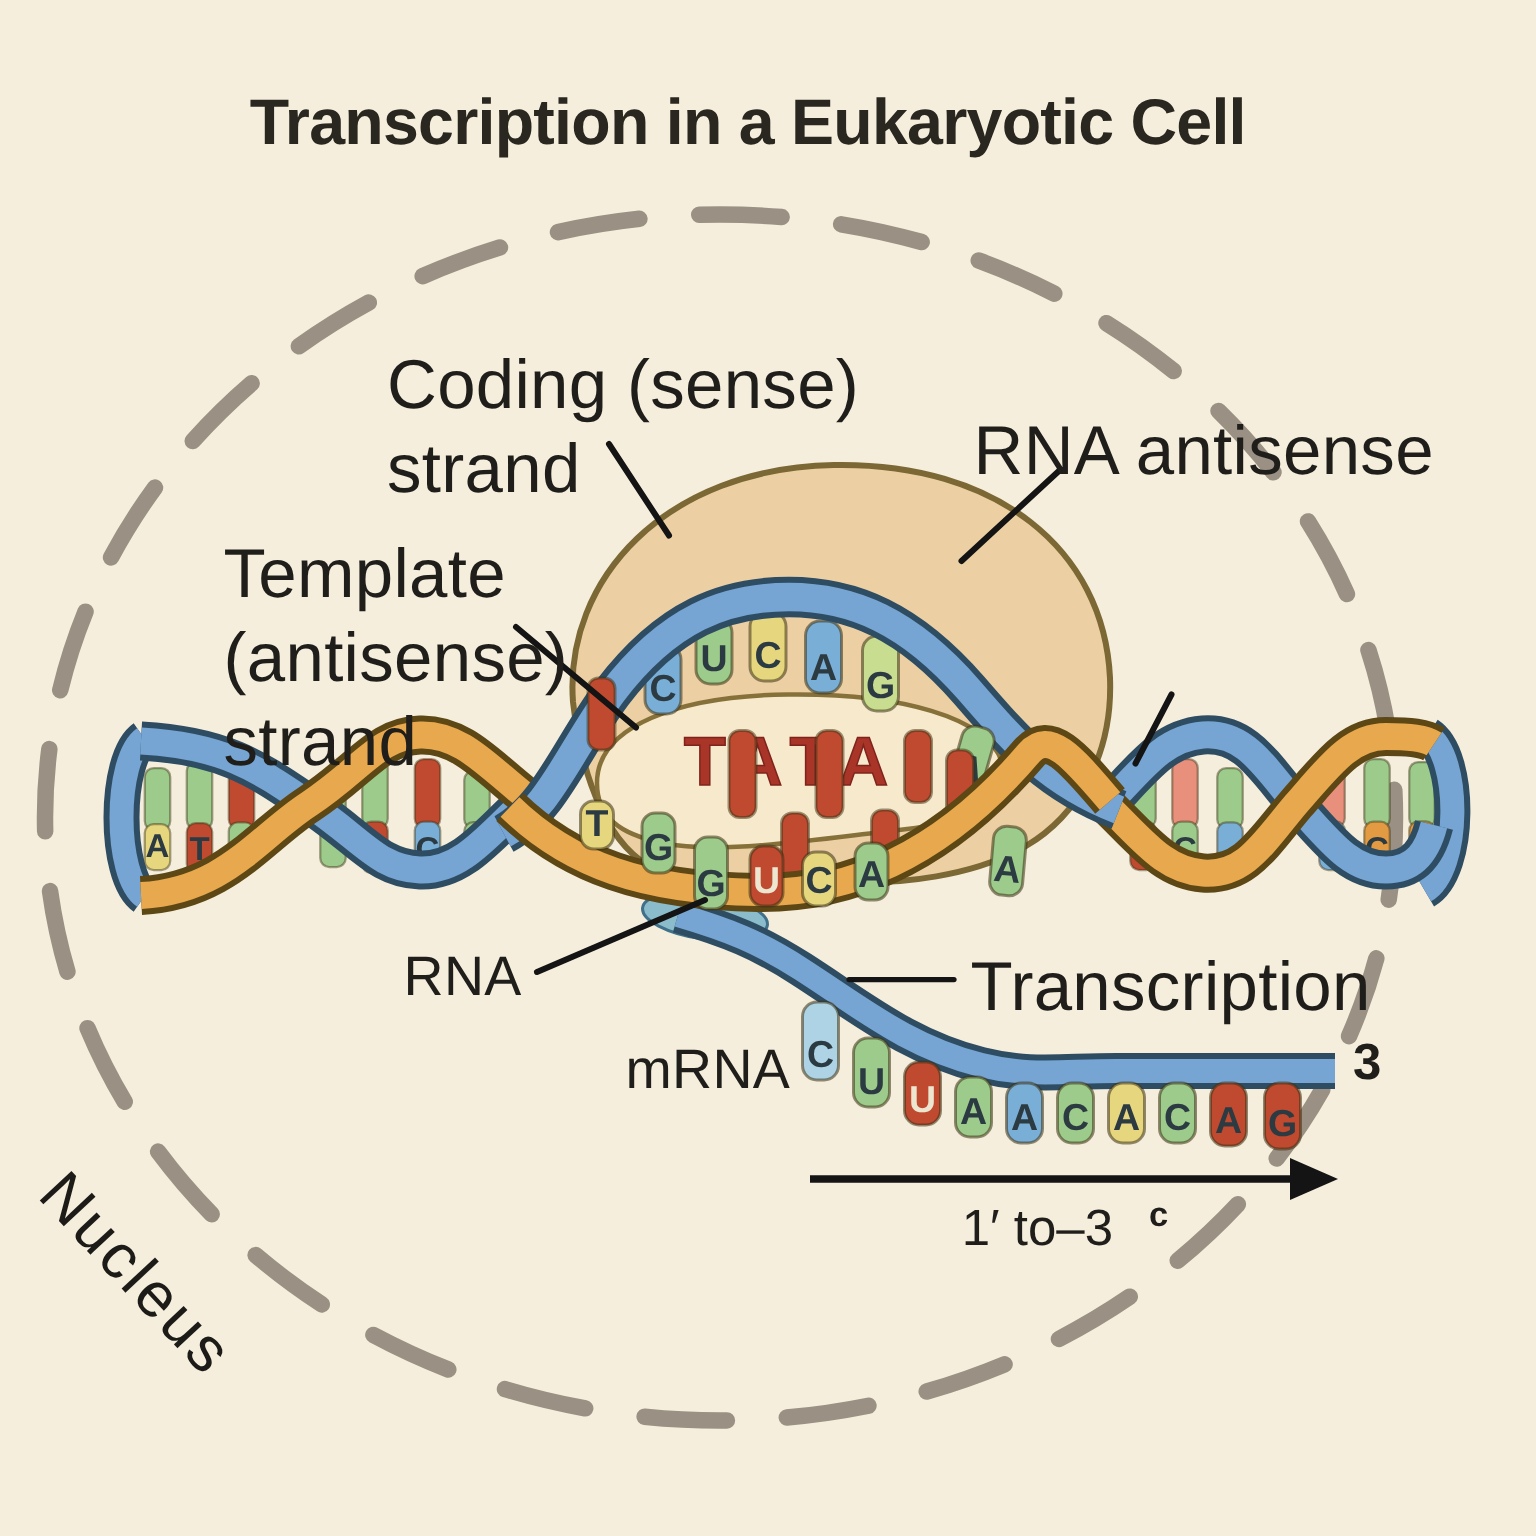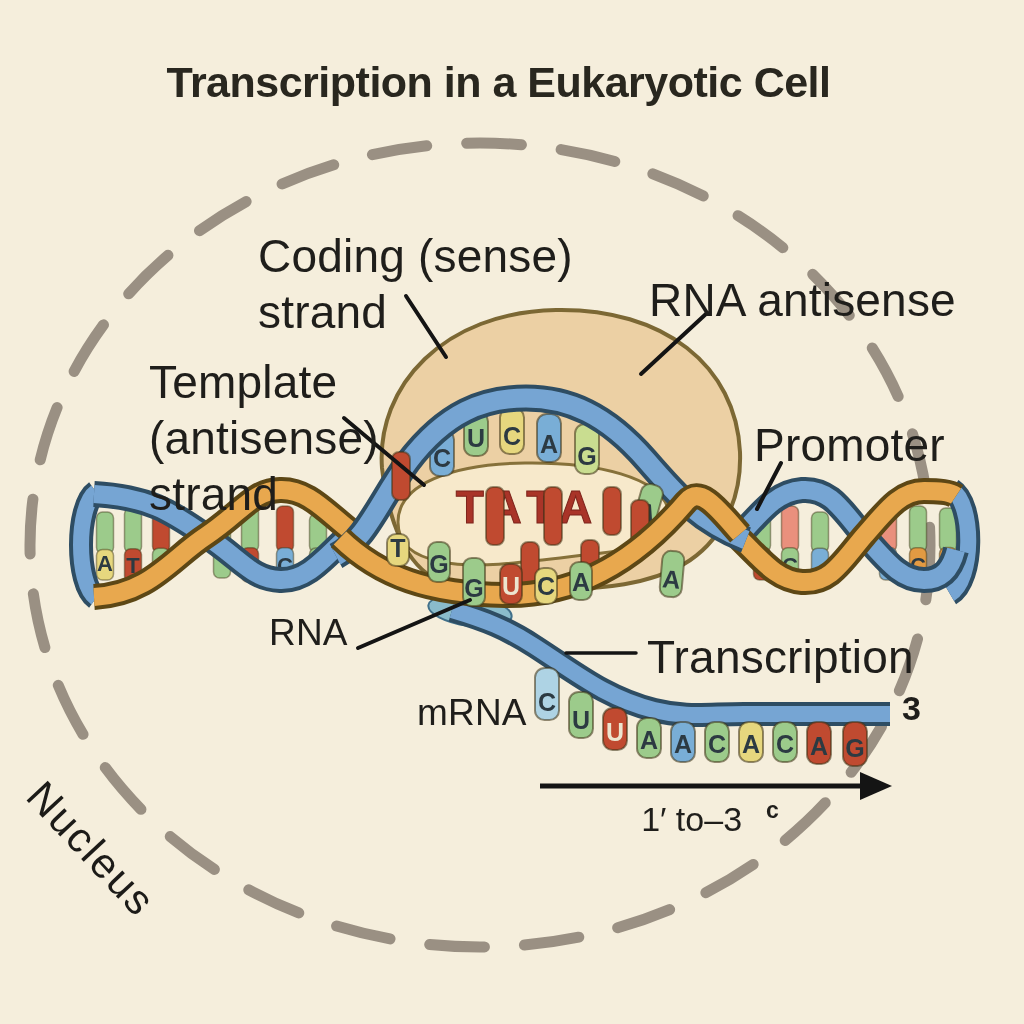--- a/index.html
+++ b/index.html
@@ -267,22 +267,21 @@
     </g>
   </svg>
 
   <div class="title">Transcription in a Eukaryotic Cell</div>
   <div class="lbl" style="left:258px;top:228px">Coding (sense)
 strand</div>
   <div class="lbl" style="left:649px;top:272px">RNA antisense</div>
   <div class="lbl" style="left:149px;top:354px">Template
 (antisense)
 strand</div>
-  <div class="lbl" style="left:754px;top:417px">Promoter</div>
-  <div class="lbl big" style="left:269px;top:610px">RNA</div>
+  <div class="lbl big" style="left:269px;top:628px">RNA</div>
   <div class="lbl" style="left:647px;top:629px">Transcription</div>
   <div class="lbl big" style="left:417px;top:690px">mRNA</div>
   <div class="lbl three" style="left:902px;top:688px">3</div>
   <div class="direction">
     <span>1′ to–3</span><span class="sup">c</span>
   </div>
   <div class="nucleus">Nucleus</div>
 </div>
 
 </body></html>

